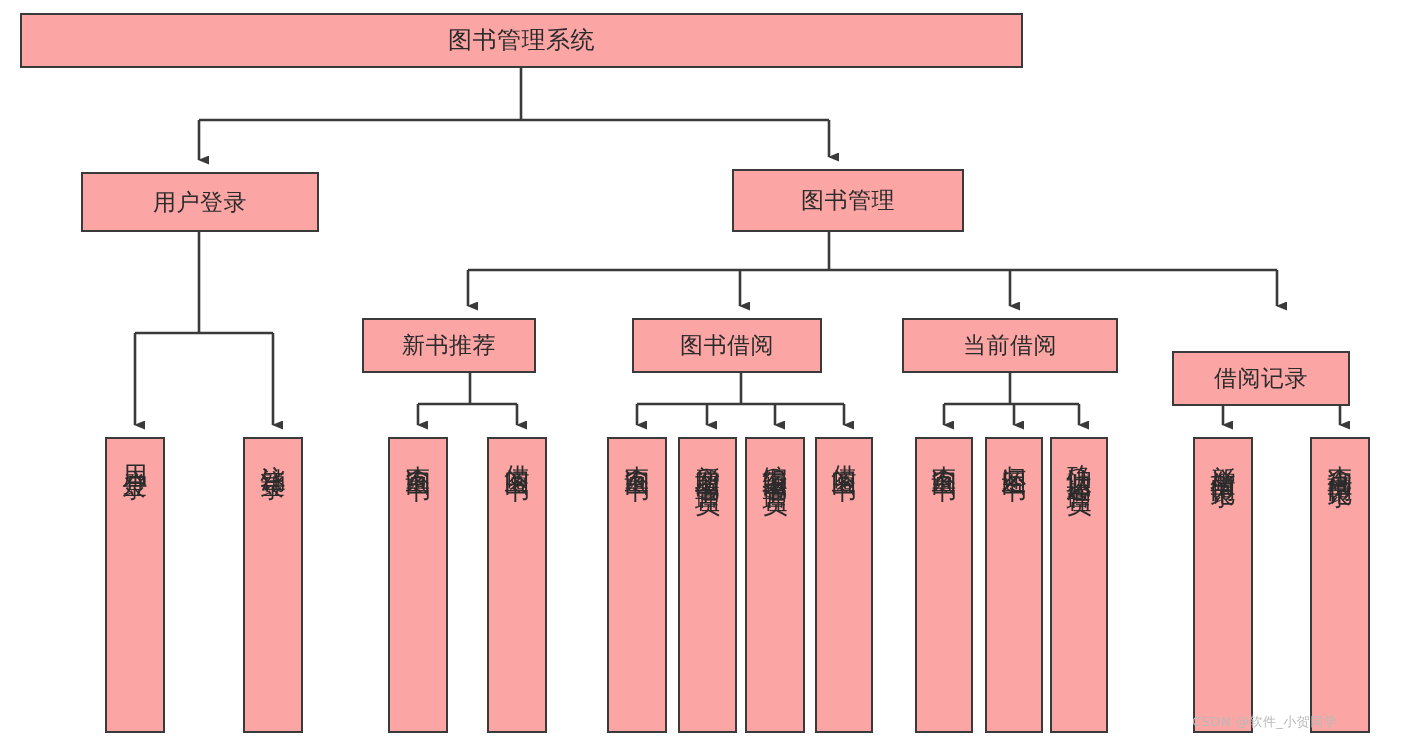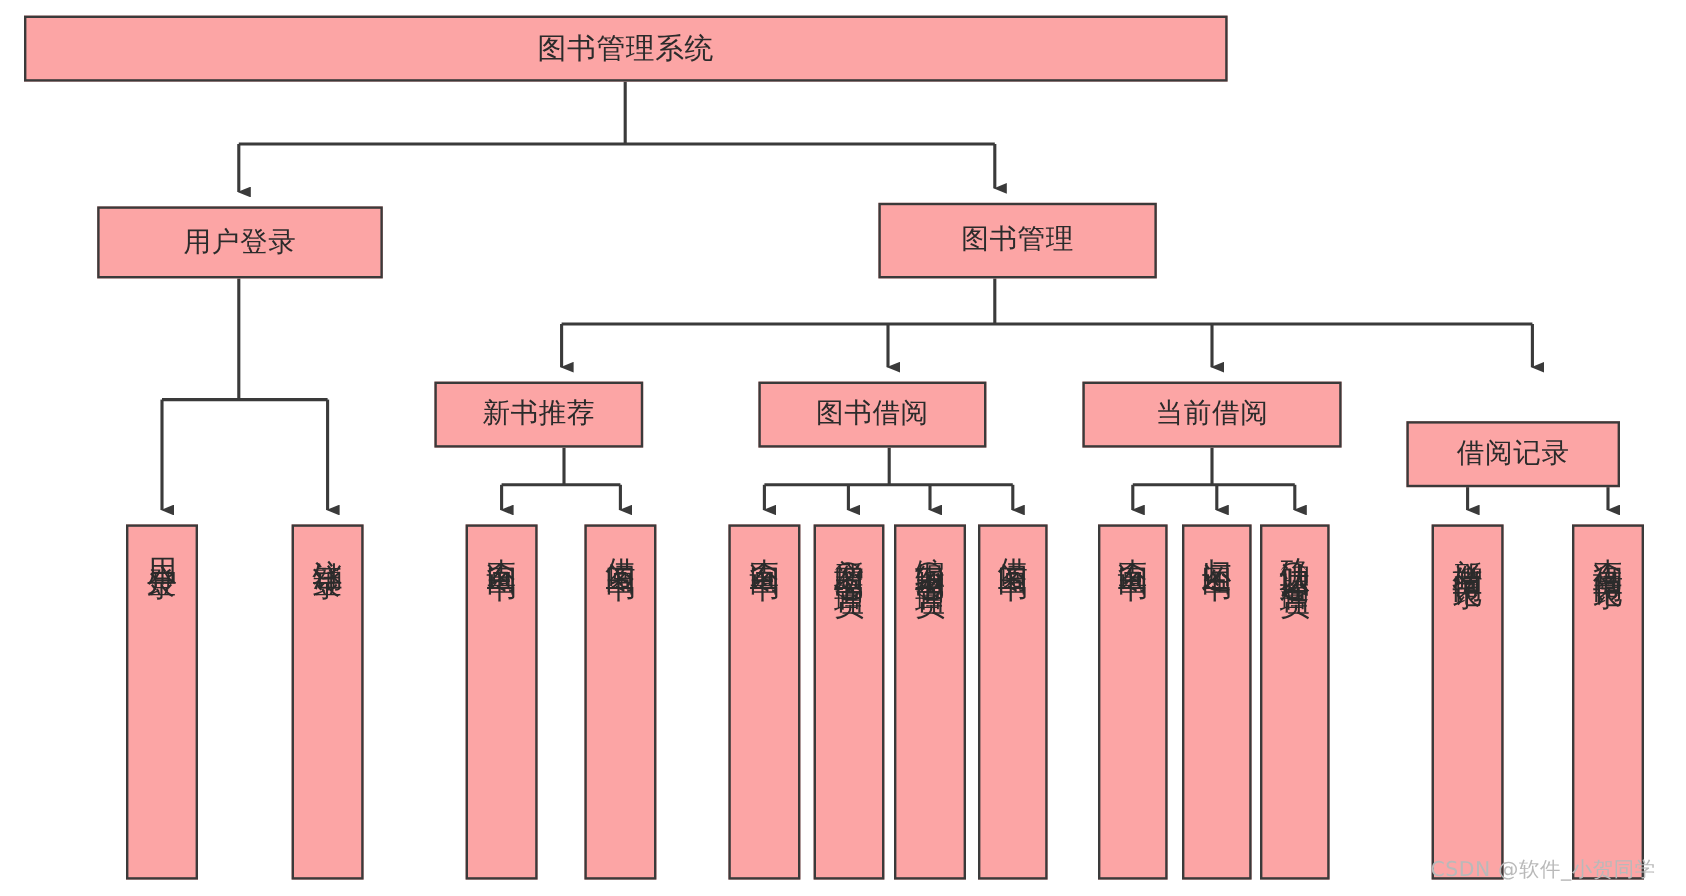--- a/index.html
+++ b/index.html
@@ -58,21 +58,21 @@
   .node.vert .label {
     writing-mode: vertical-rl;
     text-orientation: upright;
     font-size: 25px;
     line-height: 1.0;
     letter-spacing: 4px;
     white-space: nowrap;
   }
   .watermark {
     position: absolute;
-    font-size: 17px;
+    font-size: 13px;
     color: #b9b9b9;
     white-space: nowrap;
     letter-spacing: 0.5px;
   }
 </style>
 </head>
 <body>
 
 <div id="canvas">
 

